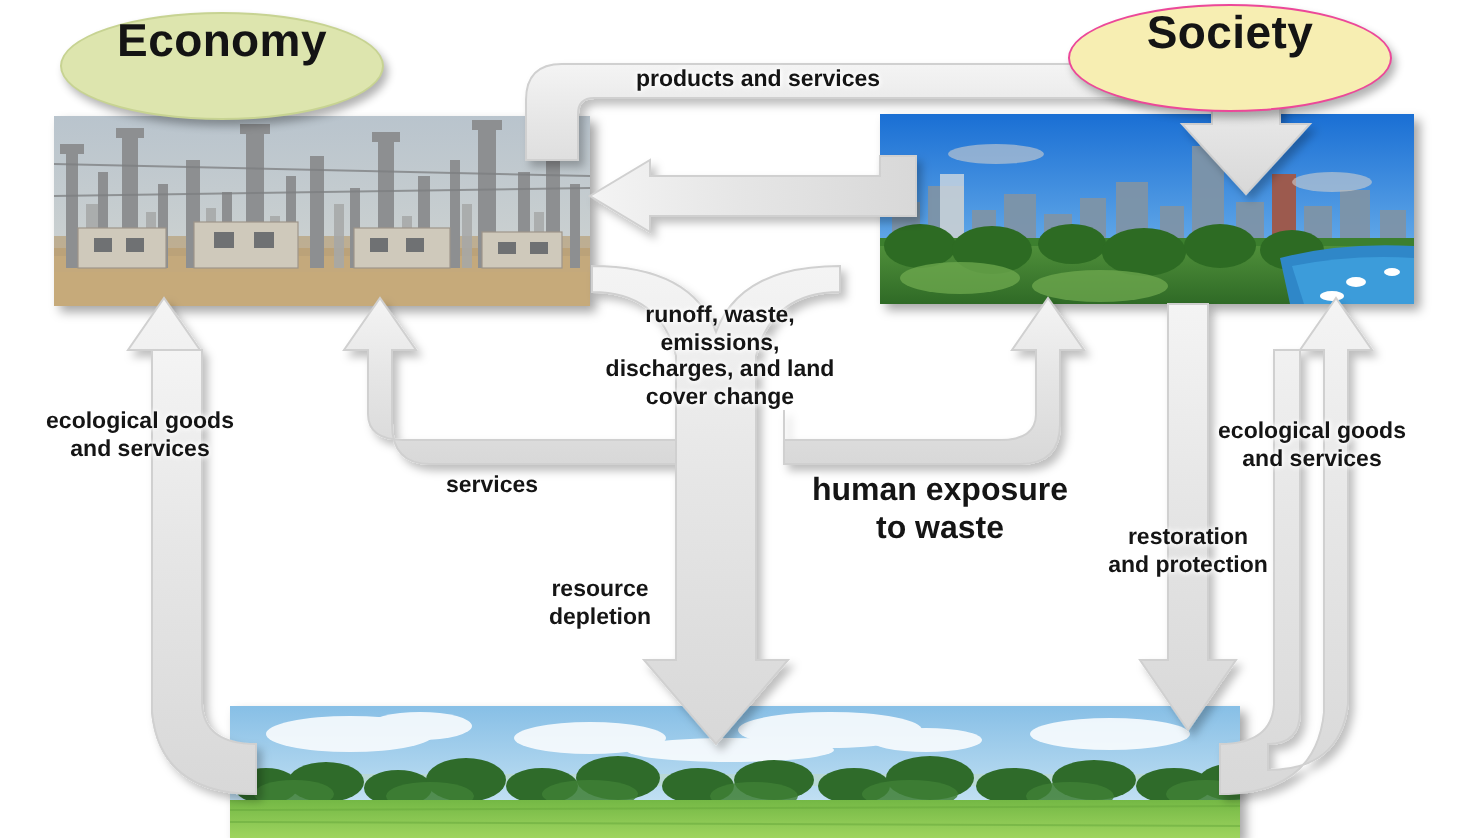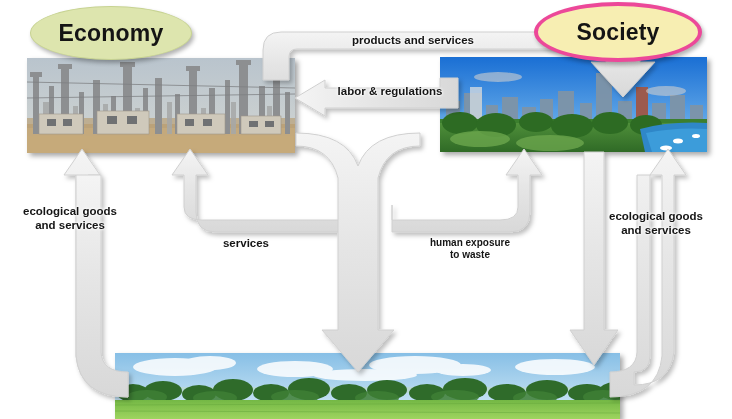--- a/index.html
+++ b/index.html
@@ -5,21 +5,21 @@
   html,body{margin:0;padding:0;background:#ffffff;}
   body{font-family:"Liberation Sans", sans-serif;}
   #stage{position:relative;width:732px;height:419px;background:#fff;overflow:hidden;}
 
   
   .photo{position:absolute;box-shadow:3px 3px 5px rgba(0,0,0,.35);overflow:hidden;}
   .photo svg{display:block;width:100%;height:100%;}
 
   
   .pill{
-    position:absolute;display:flex;align-items:center;justify-content:center;
+    position:absolute;display:flex;align-items:flex-start;justify-content:center;
     border-radius:50%;
     box-shadow:2px 3px 4px rgba(0,0,0,.30);
     z-index:30;
   }
   .pill span{
     font-weight:bold;color:#141414;letter-spacing:.2px;white-space:nowrap;
   }
 
   
   #arrows{position:absolute;left:0;top:0;width:732px;height:419px;z-index:10;}
@@ -353,37 +353,44 @@
         <line x1="0" y1="52" x2="505" y2="50"></line>
           <line x1="0" y1="58" x2="505" y2="60"></line>
       </g>
     </svg>
   </div>
 
   <div class="pill" style="left:30px;top:6px;width:160px;height:52px;background:#dde5ae;border:1px solid #c7d392;">
     <span style="font-size:23px;">Economy</span>
   </div>
 
-  <div class="pill" style="left:534px;top:2px;width:160px;height:52px;background:#f7eeb2;border:4px solid #ec4899;">
+  <div class="pill" style="left:534px;top:2px;width:160px;height:52px;background:#f7eeb2;border:1px solid #ec4899;">
     <span style="font-size:23px;">Society</span>
   </div>
 
 
-  <div class="lbl" style="left:284px;top:34px;width:190px;font-size:11.5px;text-align:right;">products and services</div>
-
-  <div class="lbl" style="left:300px;top:85px;width:180px;font-size:11.5px;">labor &amp; regulations</div>
-
+  <div class="lbl" style="left:284px;top:34px;width:190px;font-size:11.5px;">products and services</div>
+
+
+  <div class="lbl" style="left:272px;top:152px;width:176px;font-size:11.5px;">runoff, waste,
+emissions,
+discharges, and land
+cover change</div>
 
   <div class="lbl" style="left:194px;top:237px;width:104px;font-size:11.5px;">services</div>
 
-  <div class="lbl" style="left:404px;top:237px;width:132px;font-size:10px;">human exposure
+  <div class="lbl" style="left:404px;top:237px;width:132px;font-size:16px;">human exposure
 to waste</div>
 
-
-
+  <div class="lbl" style="left:252px;top:289px;width:96px;font-size:11.5px;">resource
+depletion</div>
+
+
+  <div class="lbl" style="left:528px;top:263px;width:132px;font-size:11.5px;">restoration
+and protection</div>
 
   <div class="lbl" style="left:8px;top:205px;width:124px;font-size:11.5px;">ecological goods
 and services</div>
 
   <div class="lbl" style="left:594px;top:210px;width:124px;font-size:11.5px;">ecological goods
 and services</div>
 
 </div>
 
 </body></html>

